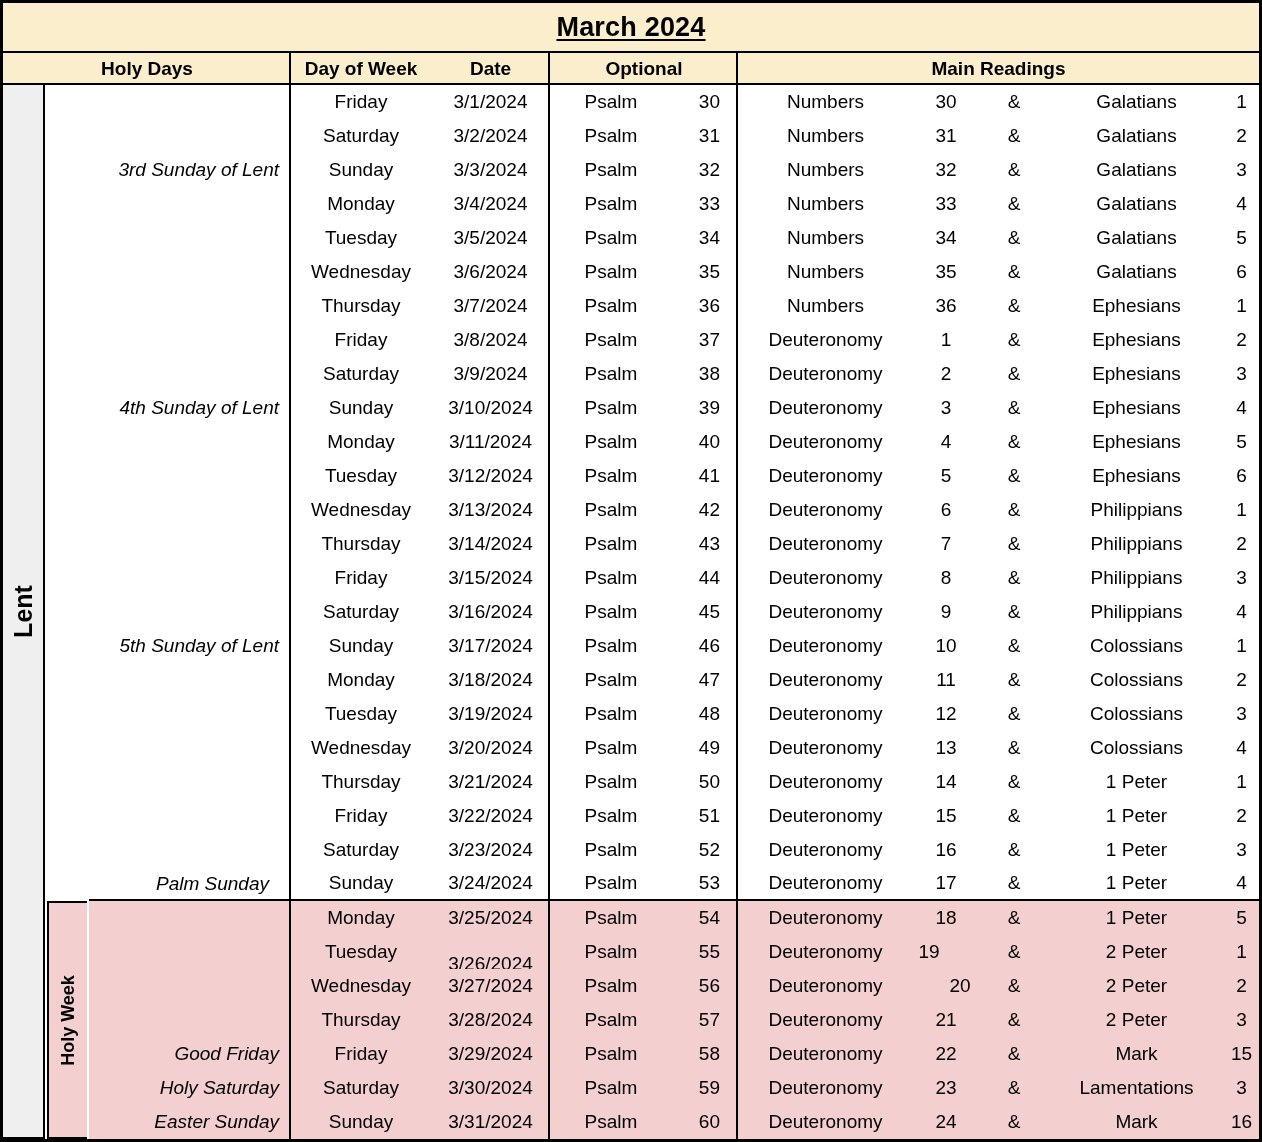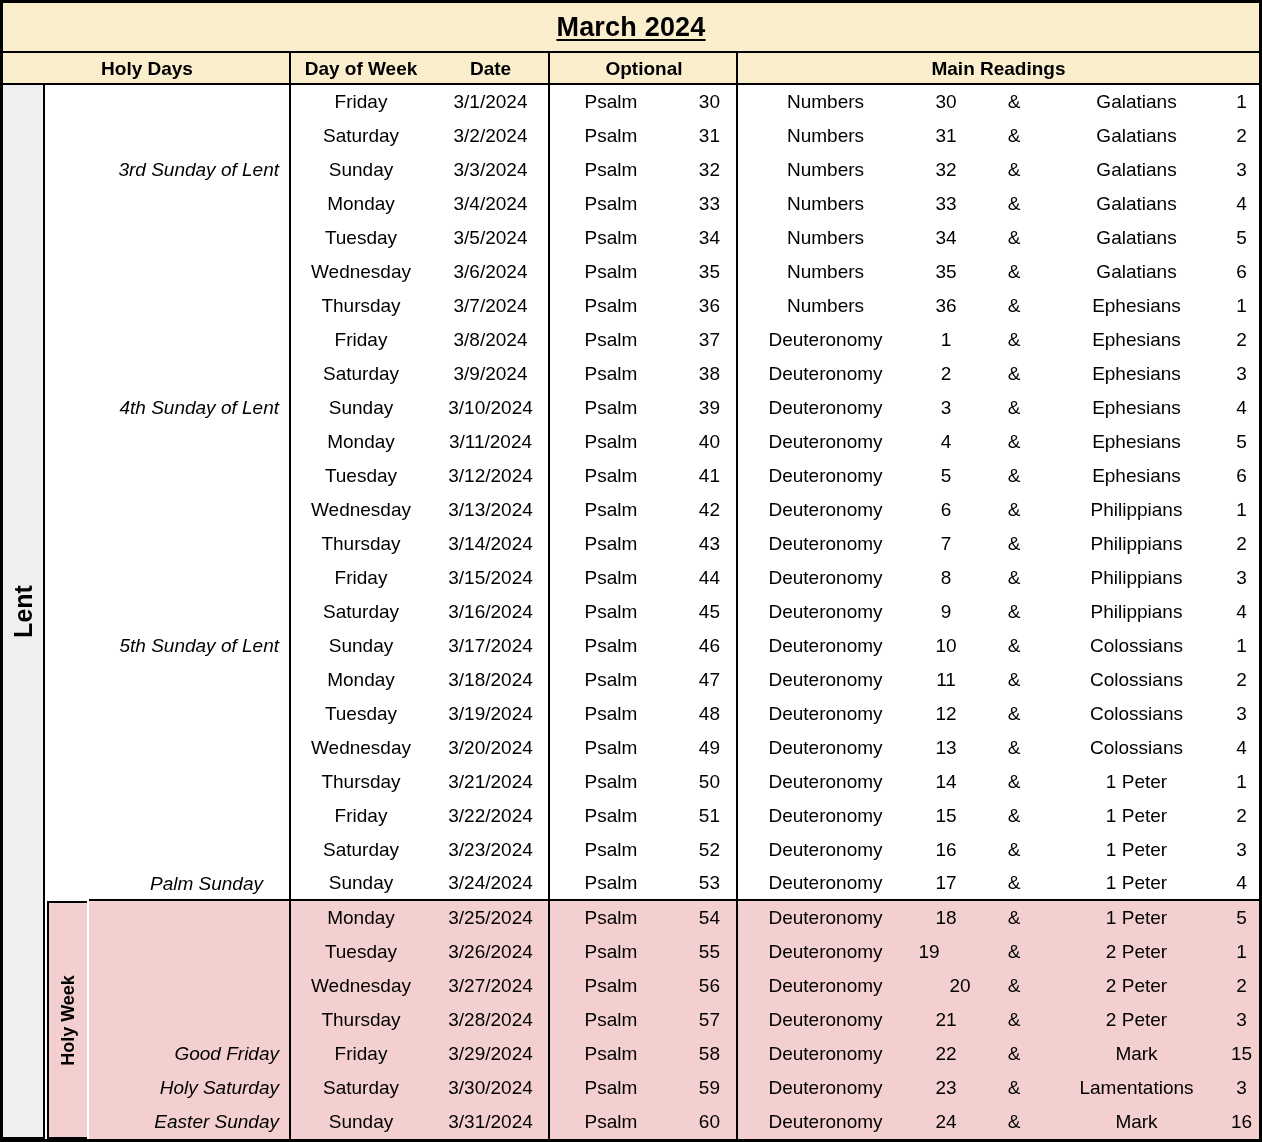--- a/index.html
+++ b/index.html
@@ -230,21 +230,21 @@
       <span>Holy Week</span>
     </div>
 
     <div class="holydays-col lent-part" style="top:0px;height:816px;background:#ffffff;"></div>
 
     <div class="holydays-col" style="top:816px;height:238px;background:#f4cfcf;"></div>
 
     <div class="holyday-label" style="left:86px;top:68px;width:196px;height:34px;">3rd Sunday of Lent</div>
     <div class="holyday-label" style="left:86px;top:306px;width:196px;height:34px;">4th Sunday of Lent</div>
     <div class="holyday-label" style="left:86px;top:544px;width:196px;height:34px;">5th Sunday of Lent</div>
-    <div class="holyday-label" style="left:70px;top:782px;width:196px;height:34px;">Palm Sunday</div>
+    <div class="holyday-label" style="left:76px;top:782px;width:196px;height:34px;">Palm Sunday</div>
     <div class="holyday-label" style="left:86px;top:952px;width:196px;height:34px;">Good Friday</div>
     <div class="holyday-label" style="left:86px;top:986px;width:196px;height:34px;">Holy Saturday</div>
     <div class="holyday-label" style="left:86px;top:1020px;width:196px;height:34px;">Easter Sunday</div>
 
     <div class="grid" id="grid">
         <div class="row white" style="top: 0px; height: 34px;">
           <div class="cell c" style="left: 0px; width: 140px;">Friday</div>
           <div class="cell c" style="left: 140px; width: 119px;">3/1/2024</div>
           <div class="cell c" style="left: 261px; width: 118px;">Psalm</div>
           <div class="cell r" style="left: 379px; width: 66px;">30</div>
@@ -513,21 +513,21 @@
           <div class="cell c" style="left: 261px; width: 118px;">Psalm</div>
           <div class="cell r" style="left: 379px; width: 66px;">54</div>
           <div class="cell c" style="left: 447px; width: 175px;">Deuteronomy</div>
           <div class="cell c" style="left: 622px; width: 66px;">18</div>
           <div class="cell c" style="left: 688px; width: 70px;">&amp;</div>
           <div class="cell c" style="left: 758px; width: 175px;">1 Peter</div>
           <div class="cell c" style="left: 933px; width: 35px;">5</div>
         </div>
         <div class="row pink" style="top: 850px; height: 34px;">
           <div class="cell c" style="left: 0px; width: 140px;">Tuesday</div>
-          <div class="cell c" style="left: 140px; width: 119px;">3/26/2024</div>
+          <div class="cell c" style="left: 140px; width: 119px; margin-top: 12px;">3/26/2024</div>
           <div class="cell c" style="left: 261px; width: 118px;">Psalm</div>
           <div class="cell r" style="left: 379px; width: 66px;">55</div>
           <div class="cell c" style="left: 447px; width: 175px;">Deuteronomy</div>
           <div class="cell c" style="left: 605px; width: 66px; text-align: center;">19</div>
           <div class="cell c" style="left: 688px; width: 70px;">&amp;</div>
           <div class="cell c" style="left: 758px; width: 175px;">2 Peter</div>
           <div class="cell c" style="left: 933px; width: 35px;">1</div>
         </div>
         <div class="row pink" style="top: 884px; height: 34px;">
           <div class="cell c" style="left: 0px; width: 140px;">Wednesday</div>

